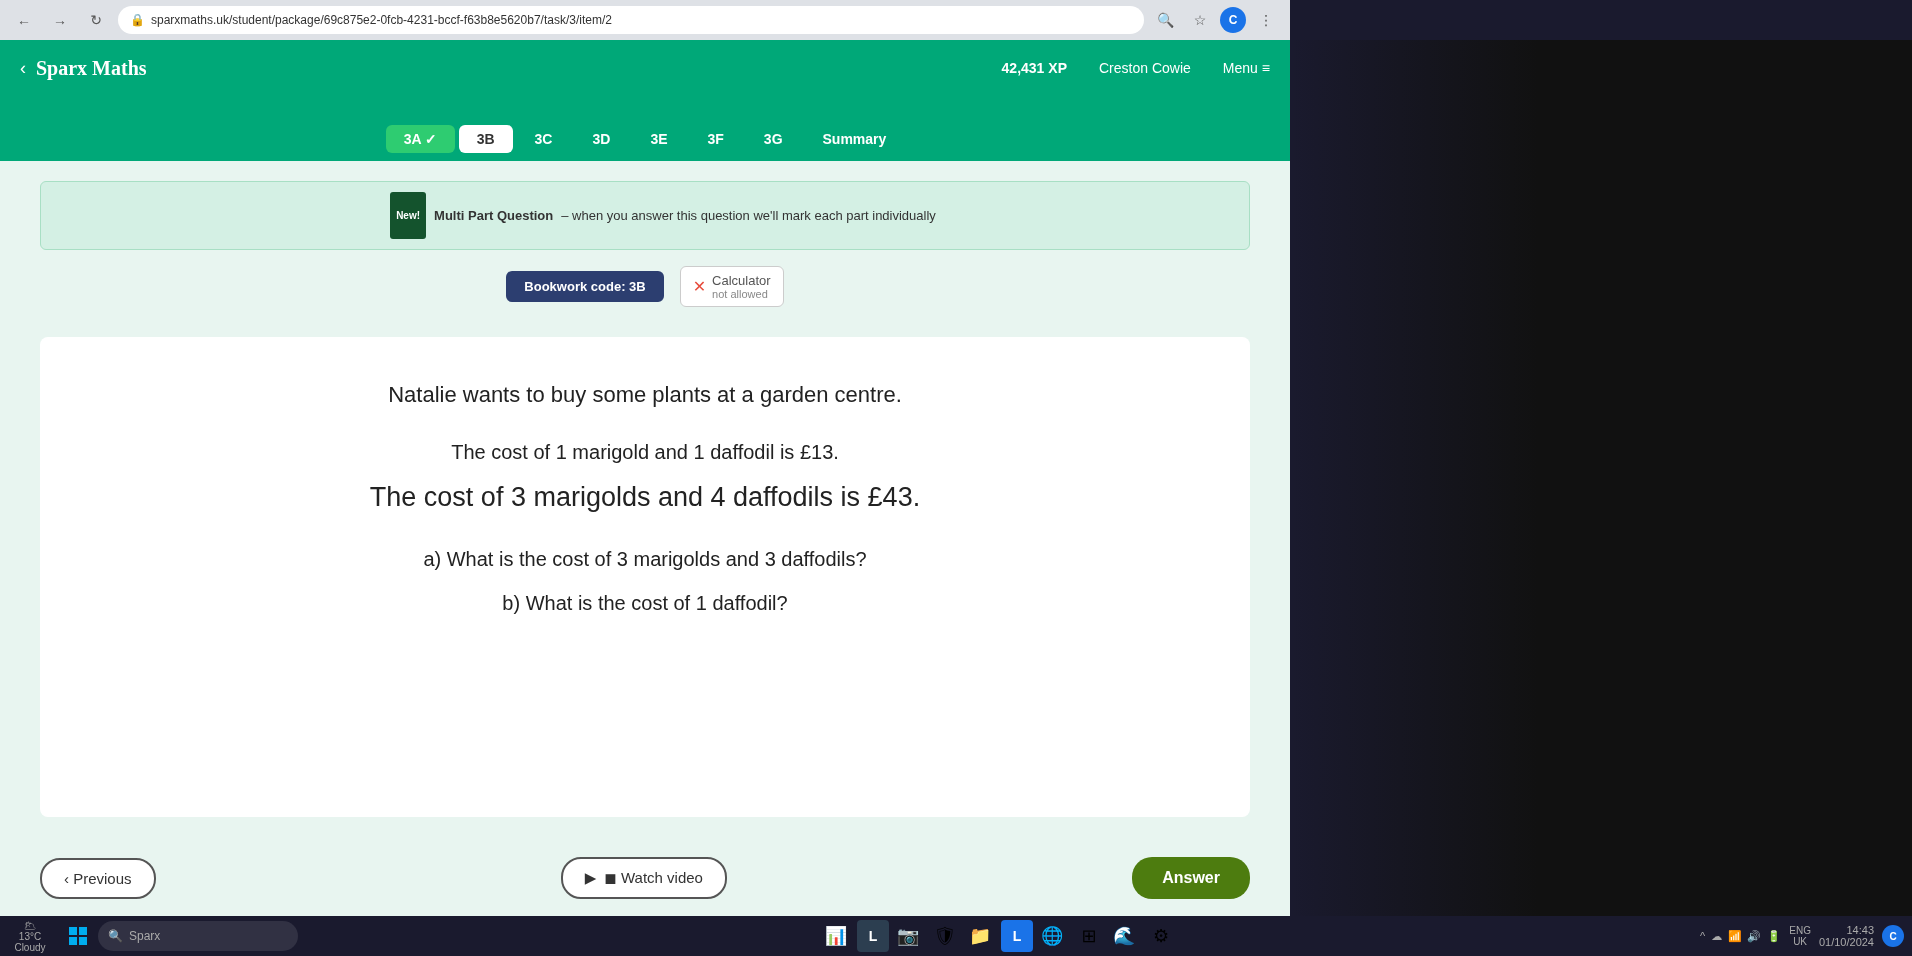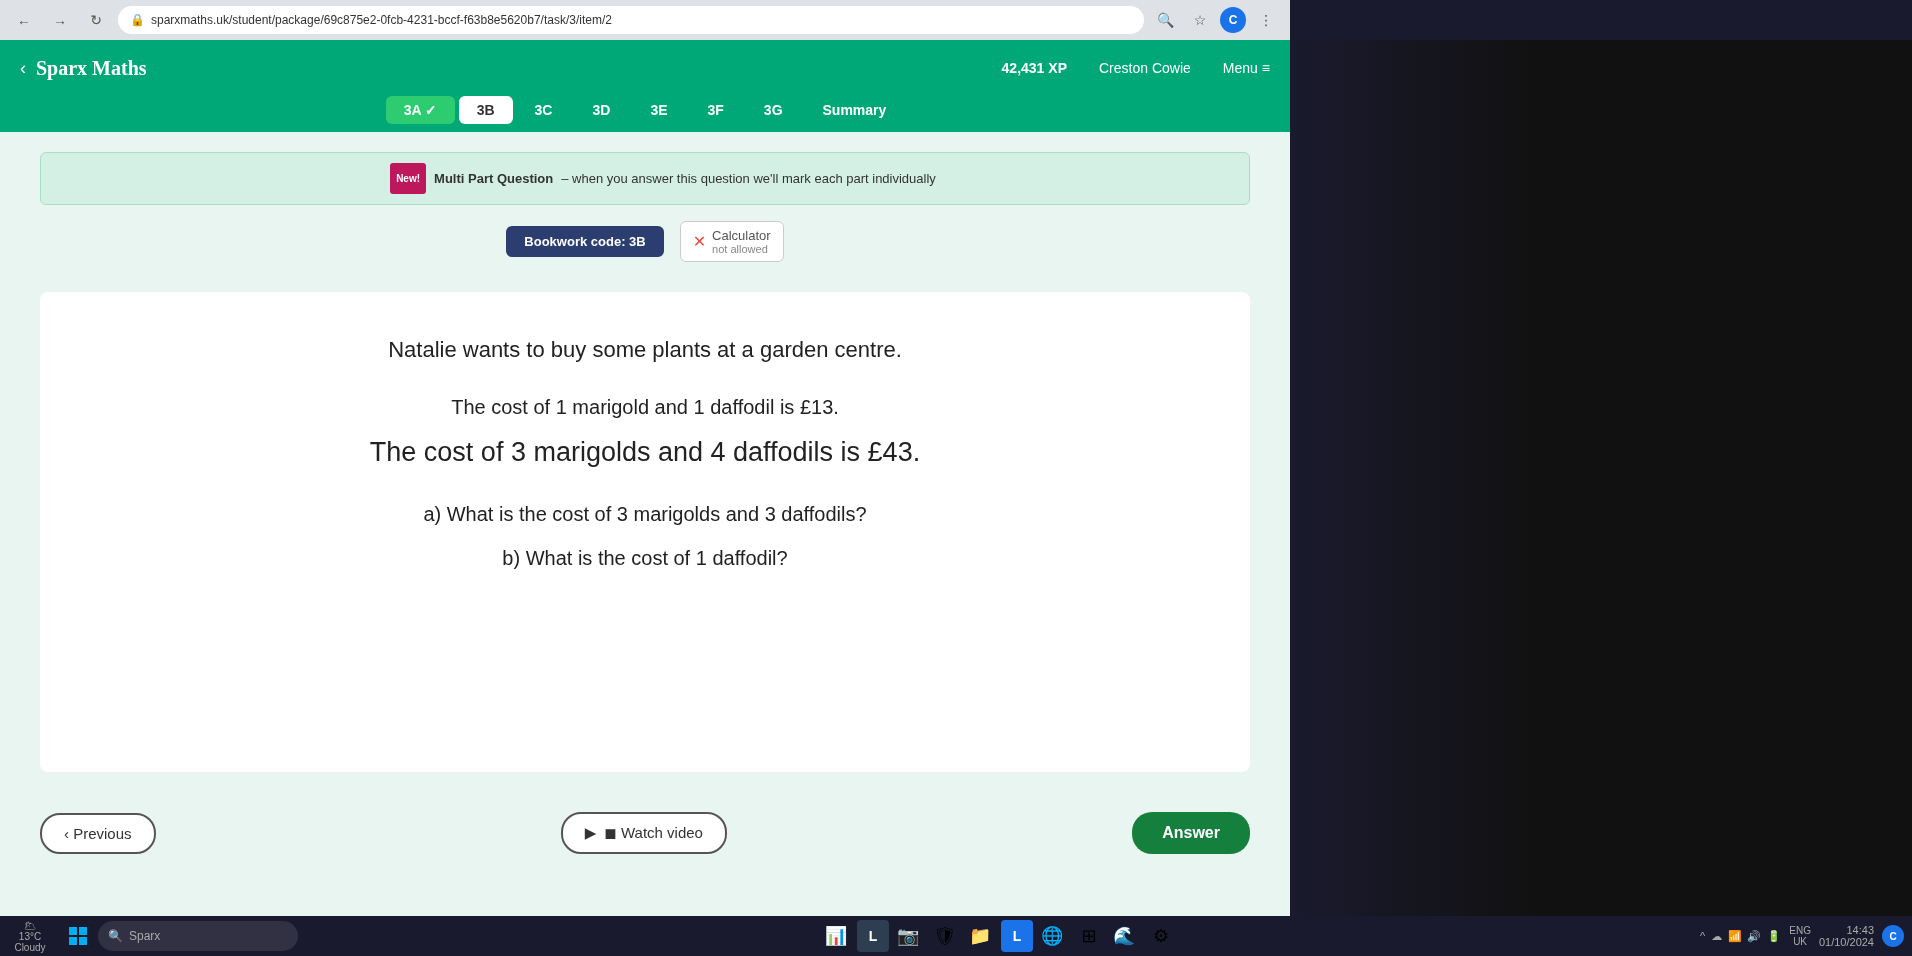--- a/index.html
+++ b/index.html
@@ -123,20 +123,21 @@
     }
     .tab-item {
       padding: 6px 18px;
       border-radius: 6px;
       font-size: 14px;
       font-weight: 600;
       cursor: pointer;
       color: white;
       background: transparent;
       border: none;
+      margin-top: 29px;
     }
     .tab-item.completed {
       background: #2ecc71;
       color: white;
     }
     .tab-item.selected {
       background: #fff;
       color: #333;
     }
 
@@ -155,25 +156,25 @@
       text-align: center;
       font-size: 13px;
       color: #333;
       margin-bottom: 16px;
       display: flex;
       align-items: center;
       justify-content: center;
       gap: 8px;
     }
     .new-badge {
-      background: #be185d;
+      background: #14532d;
       color: white;
       font-size: 10px;
       font-weight: bold;
-      padding: 10px 6px;
+      padding: 18px 6px;
       border-radius: 3px;
       margin-left: 36px;
     }
     .multi-part-label { font-weight: bold; }
 
     
     .bookwork-row {
       display: flex;
       align-items: center;
       justify-content: center;
@@ -257,21 +258,21 @@
       border: 2px solid #555;
       border-radius: 20px;
       background: white;
       font-size: 15px;
       cursor: pointer;
       color: #333;
       display: flex; align-items: center; gap: 8px;
     }
     .answer-btn {
       padding: 12px 30px;
-      background: #15803d;
+      background: #4d7c0f;
       color: white;
       border: none;
       border-radius: 20px;
       font-size: 16px;
       font-weight: bold;
       cursor: pointer;
     }
 
     
     .taskbar {

